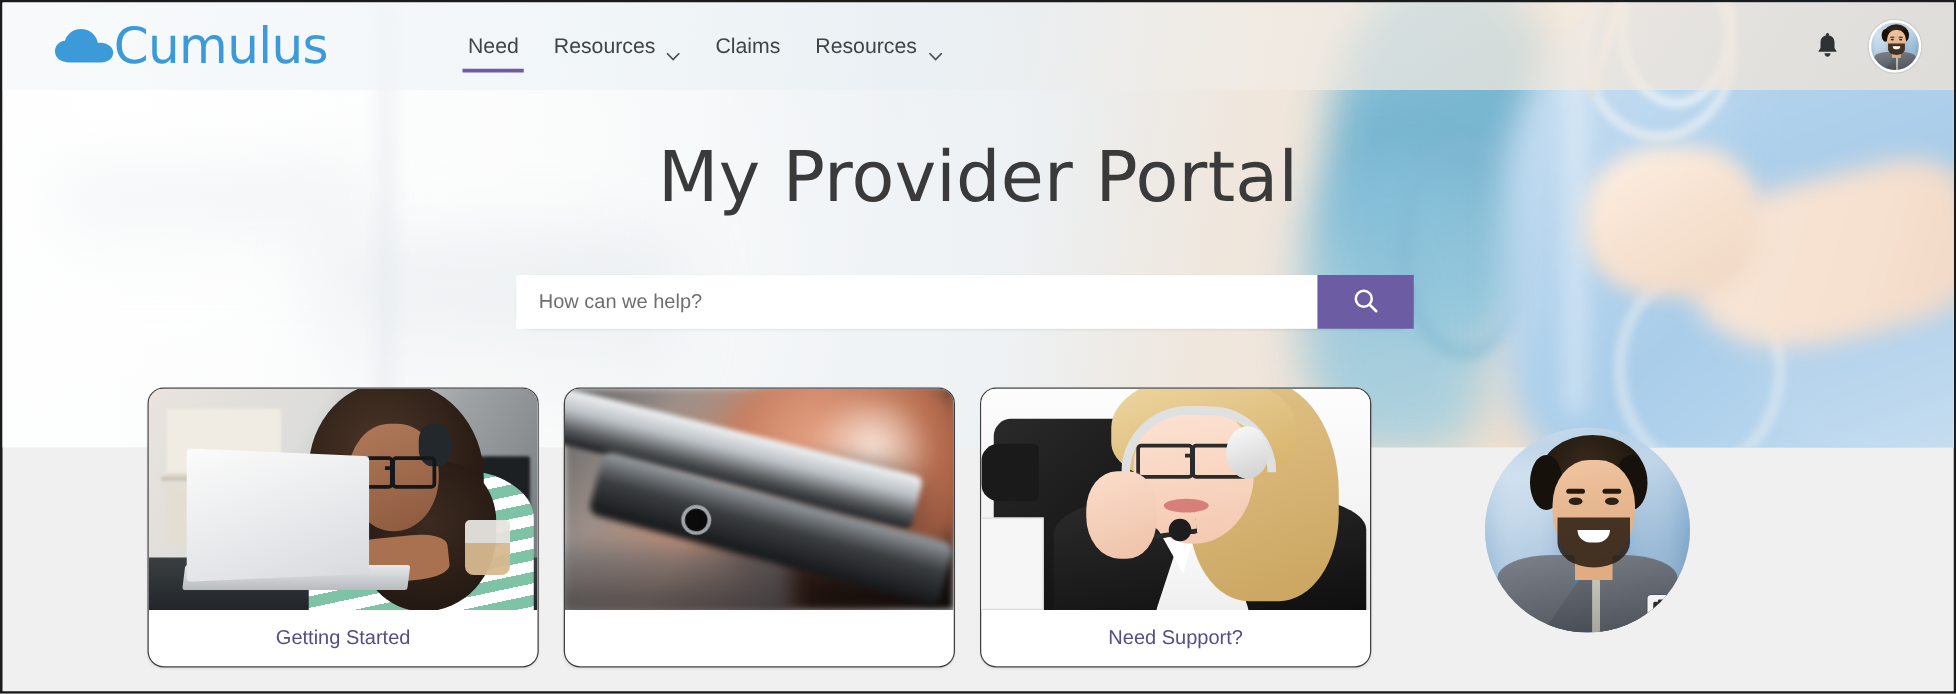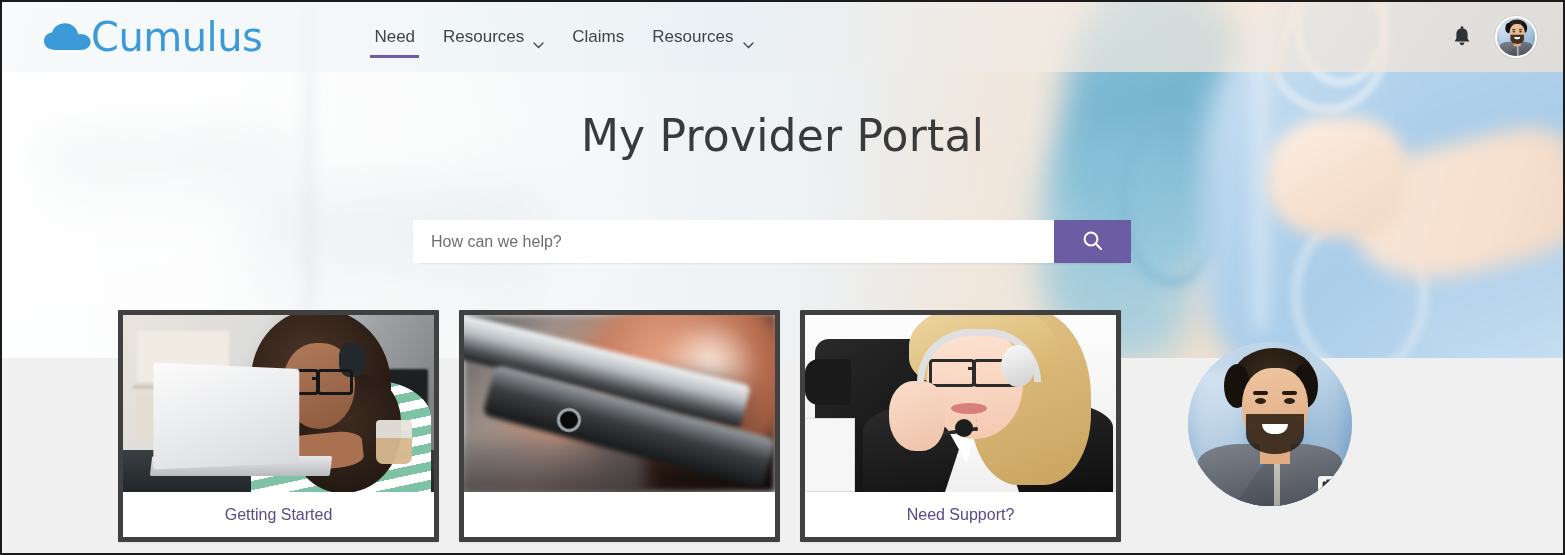--- a/index.html
+++ b/index.html
@@ -237,21 +237,21 @@
     cursor: pointer;
     position: relative;
   }
 
   
   .hero-title {
     position: absolute;
     left: 0; right: 0;
     top: 108px;
     text-align: center;
-    font-size: 44px;
+    font-size: 56px;
     color: #3a3a3a;
     font-weight: 400;
     z-index: 12;
     letter-spacing: .2px;
     font-family: "DejaVu Sans", sans-serif;
   }
   .search-wrap {
     position: absolute;
     left: 411px;
     top: 218px;
@@ -288,22 +288,22 @@
     position: absolute;
     left: 116px;
     top: 308px;
     display: flex;
     gap: 20px;
     z-index: 14;
   }
   .card {
     width: 311px;
     background: #ffffff;
-    border: 5px solid #404040;
-    border-radius: 1px;
+    border: 1px solid #404040;
+    border-radius: 13px;
     overflow: hidden;
     cursor: pointer;
     box-shadow: 0 1px 2px rgba(0,0,0,.07);
   }
   .card-img {
     width: 311px;
     height: 177px;
     position: relative;
     overflow: hidden;
     background: #cfcfcf;

